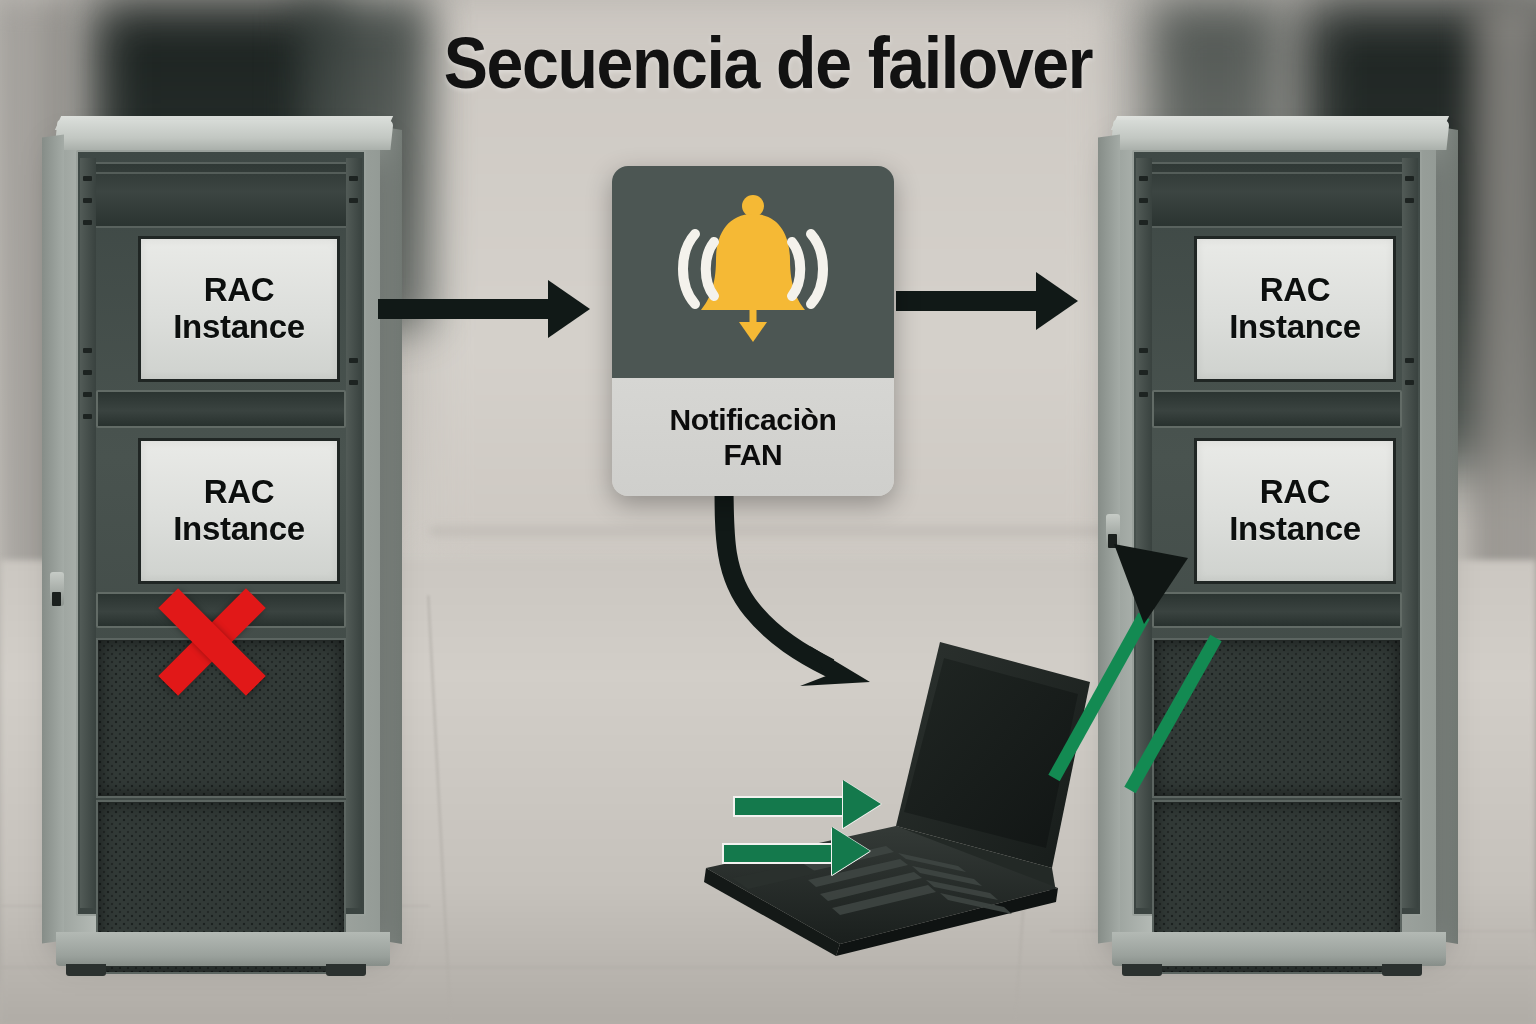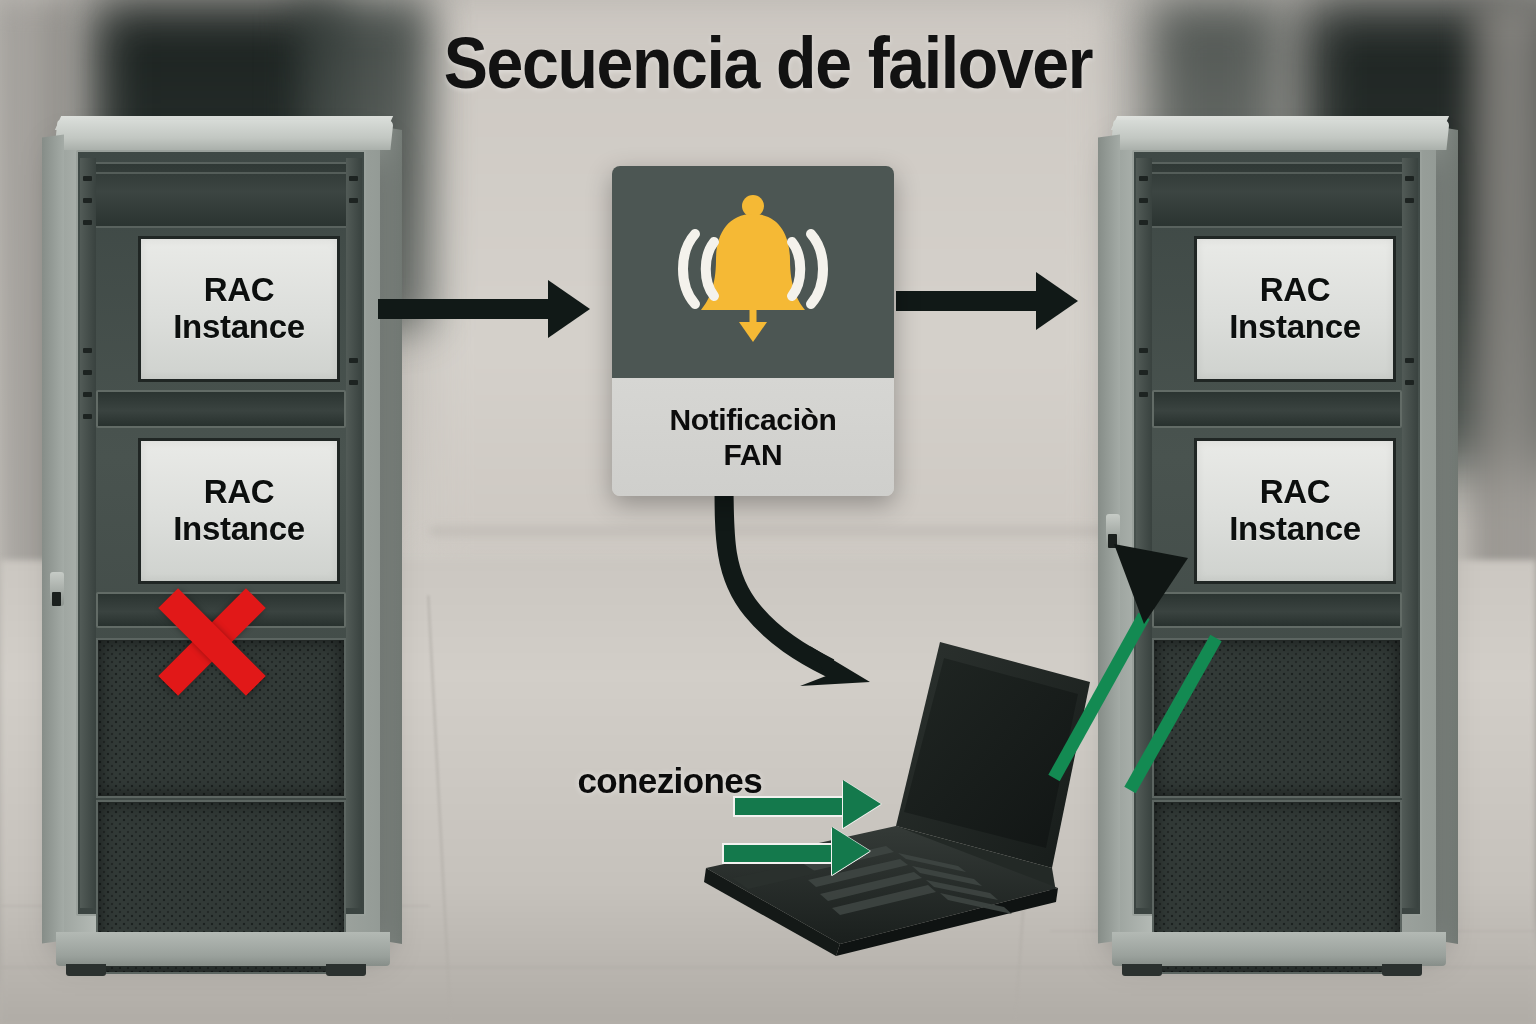--- a/index.html
+++ b/index.html
@@ -182,21 +182,21 @@
     position:absolute;left:50%;top:0;width:28px;height:124px;margin-left:-14px;
     background:#e11818;
     box-shadow:0 2px 6px rgba(0,0,0,.35);
   }
   #red-x i.a{transform:rotate(45deg);}
   #red-x i.b{transform:rotate(-45deg);}
 
   
   #fan-card{
     position:absolute;left:612px;top:166px;width:282px;height:330px;
-    border-radius:8px;overflow:hidden;
+    border-radius:16px;overflow:hidden;
     box-shadow:0 8px 26px rgba(0,0,0,.30);
   }
   #fan-card-top{
     position:absolute;left:0;top:0;width:100%;height:212px;
     background:#4c5653;
   }
   #fan-card-bottom{
     position:absolute;left:0;top:212px;width:100%;height:118px;
     background:linear-gradient(180deg,#d6d6d3 0%,#cfcfcc 100%);
     display:flex;align-items:center;justify-content:center;
@@ -482,16 +482,15 @@
       <div id="fan-label">
         <div>Notificaciòn</div>
         <div>FAN</div>
       </div>
     </div>
   </div>
 
   <div id="title">Secuencia de failover</div>
 
   <div id="rlb-text">
-    <div>coneziones</div>
   </div>
 
 </div>
 
 </body></html>

